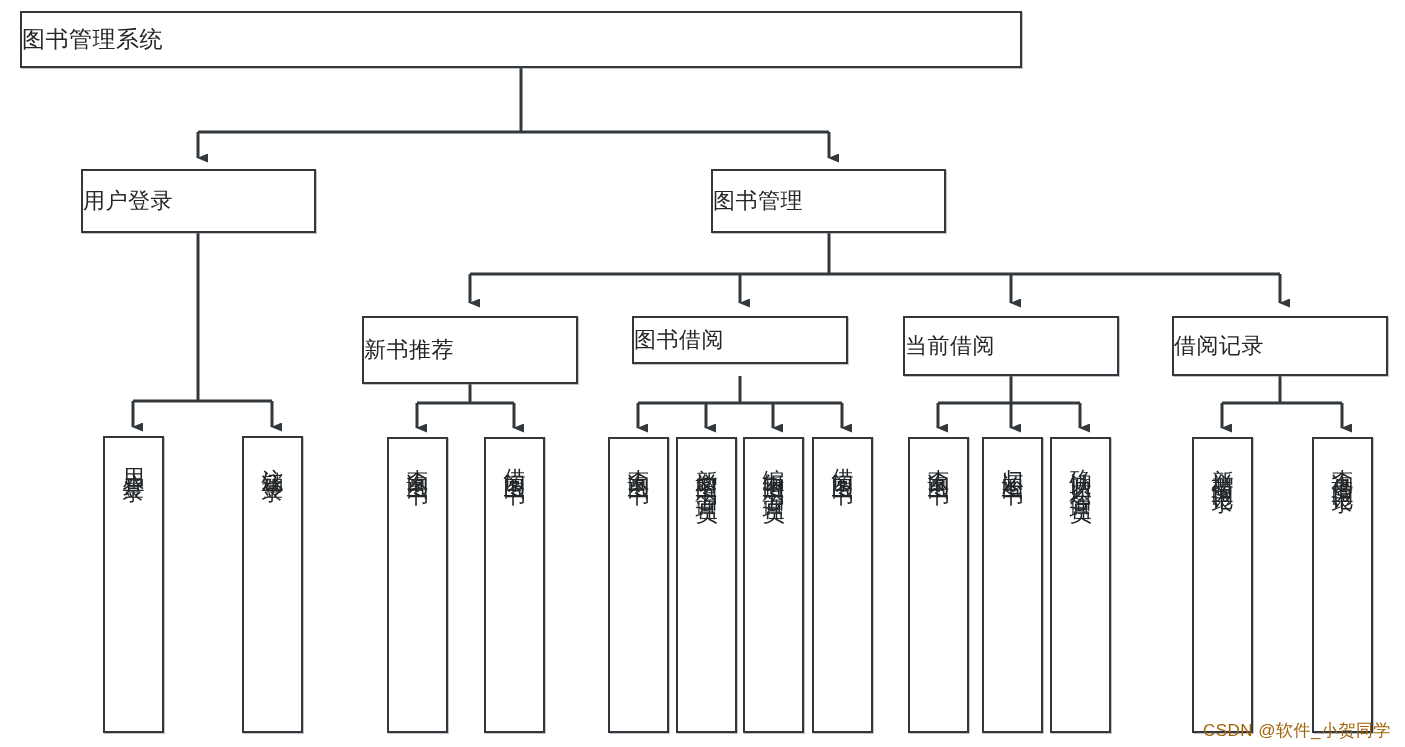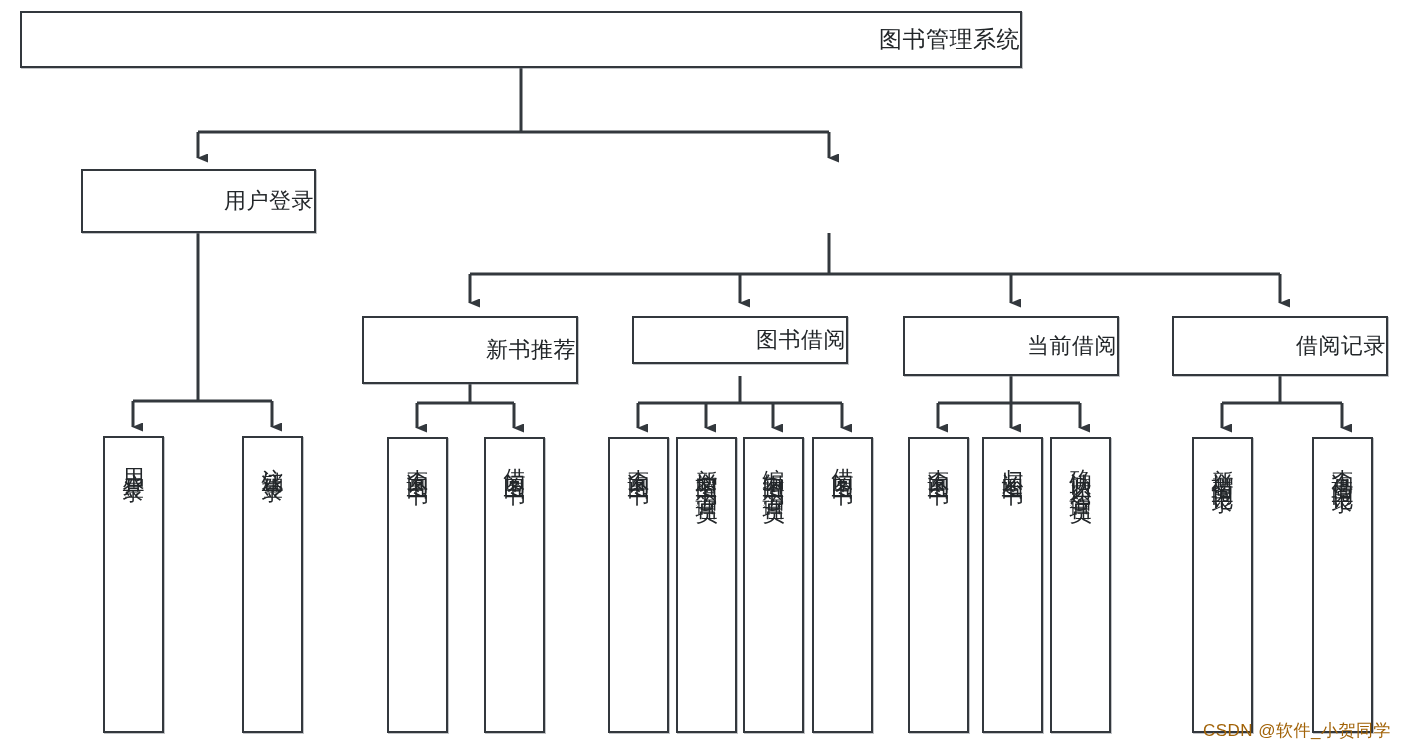--- a/index.html
+++ b/index.html
@@ -27,21 +27,21 @@
     pointer-events: none;
   }
   .node {
     position: absolute;
     box-sizing: border-box;
     background: #ffffff;
     border: 2.5px solid #33383d;
     box-shadow: 1px 1px 0 rgba(120,125,130,0.45);
     display: flex;
     align-items: center;
-    justify-content: flex-end;
+    justify-content: flex-start;
     color: #222629;
     z-index: 2;
   }
   .node .lbl {
     display: block;
     line-height: 1.02;
     letter-spacing: 0.5px;
     white-space: pre;
   }
   
@@ -133,20 +133,23 @@
   </svg>
 
   <div class="node h root" style="left:20px; top:11px; width:1002px; height:57px;">
     <span class="lbl">图书管理系统</span>
   </div>
 
   <div class="node h" style="left:81px; top:169px; width:235px; height:64px;">
     <span class="lbl">用户登录</span>
   </div>
 
+  <div class="node h" style="left:711px; top:169px; width:235px; height:64px;">
+    <span class="lbl">图书管理</span>
+  </div>
 
   <div class="node h" style="left:362px; top:316px; width:216px; height:68px;">
     <span class="lbl">新书推荐</span>
   </div>
 
   <div class="node h" style="left:632px; top:316px; width:216px; height:48px;">
     <span class="lbl">图书借阅</span>
   </div>
 
   <div class="node h" style="left:1172px; top:316px; width:216px; height:60px;">

